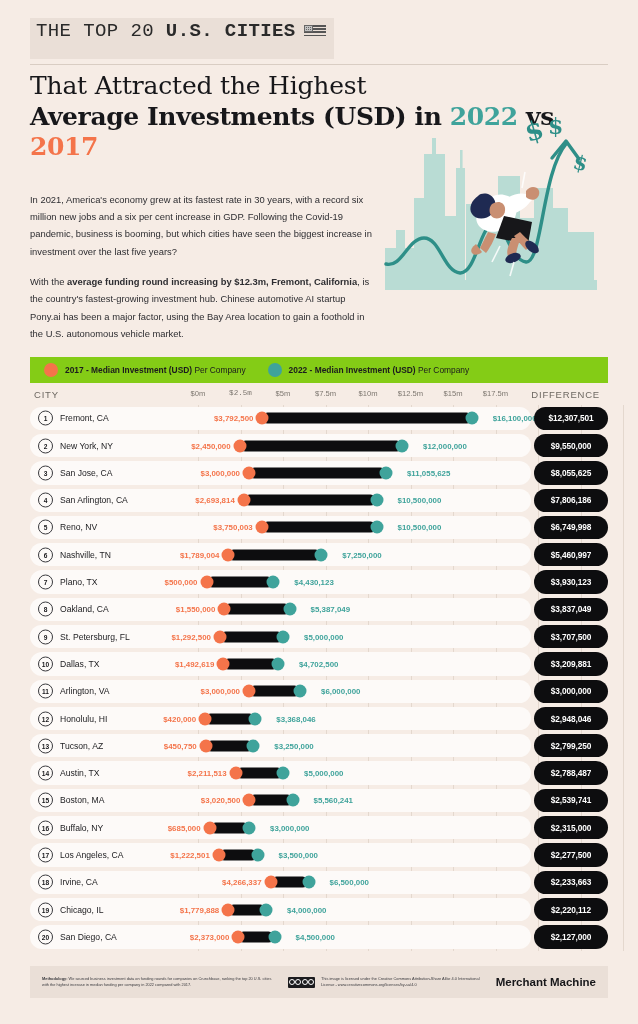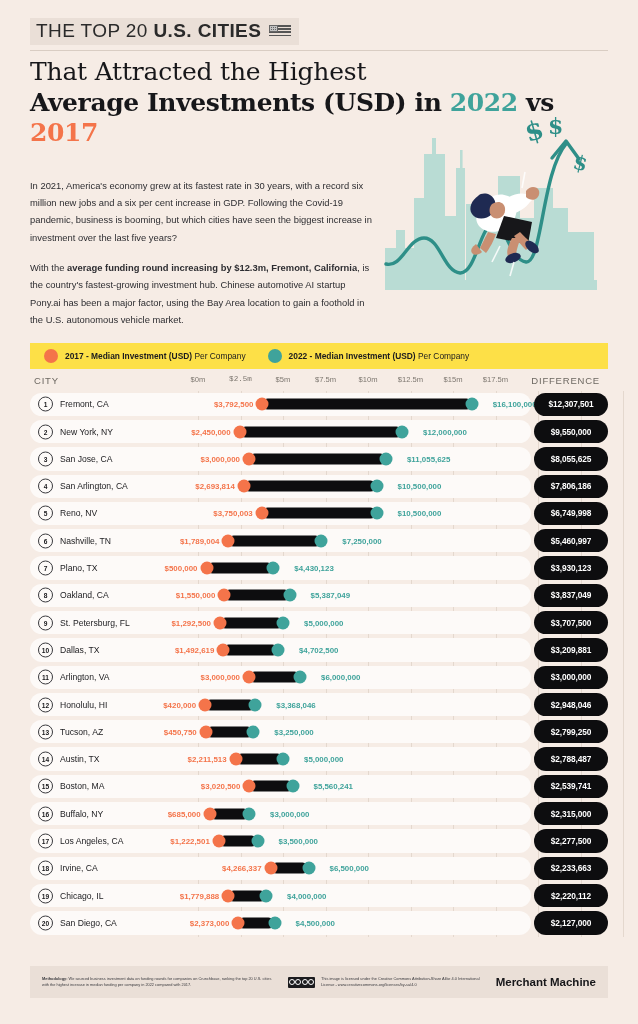--- a/index.html
+++ b/index.html
@@ -6,21 +6,21 @@
   body {
     width: 638px; height: 1024px;
     background: #f6ece5;
     font-family: "Liberation Sans", sans-serif;
     overflow: hidden;
     position: relative;
   }
 
   
   .header { padding: 18px 30px 0 30px; position: relative; }
-  .kicker-wrap { display: inline-flex; align-items: center; background: #eadfd7; padding: 2px 8px 3px 6px; }
+  .kicker-wrap { display: inline-flex; align-items: center; background: #eadfd7; padding: 2px 8px 17px 6px; font-family: Liberation Mono, monospace; }
   .kicker { font-size: 19px; letter-spacing: 0.4px; color: #2a2a2a; font-weight: 300; }
   .kicker b { font-weight: 700; }
   .flag-icon { width: 22px; height: 13px; margin-left: 8px; position: relative; display: inline-block; }
   .flag-icon .stripes { position: absolute; inset: 0; background: repeating-linear-gradient(to bottom,#555 0 1.6px,transparent 1.6px 3.2px); }
   .flag-icon .canton { position: absolute; left: 0; top: 0; width: 9px; height: 7px; background: #666; }
   .flag-icon .canton::after { content:""; position:absolute; inset:1px; background: repeating-linear-gradient(to right,#fff 0 1px,transparent 1px 2px), repeating-linear-gradient(to bottom,#fff 0 1px,transparent 1px 2px); opacity:.6;}
   .rule { height: 1px; background: #d9cdc3; margin: 5px 0 6px 0; }
 
   h1 { font-family: "DejaVu Serif", serif; font-size: 25px; line-height: 1.22; color: #17171a; font-weight: 400; letter-spacing: -0.2px; }
   h1 .line2 { font-weight: 700; letter-spacing: -0.4px; }
@@ -29,21 +29,21 @@
 
   .body-copy { width: 345px; margin-top: 17px; }
   .body-copy p { font-size: 9.4px; line-height: 1.85; color: #2d2d31; margin-top: 28px; }
   .body-copy p + p { margin-top: 13px; }
   .body-copy b { font-weight: 700; }
 
   
   .illus { position: absolute; right: 8px; top: 112px; width: 250px; height: 180px; }
 
   
-  .legend { margin: 14px 30px 0 30px; background: #fde047; display: flex; align-items: center; gap: 22px; padding: 6px 14px; }
+  .legend { margin: 14px 30px 0 30px; background: #84cc16; display: flex; align-items: center; gap: 22px; padding: 6px 14px; }
   .legend-item { display: flex; align-items: center; gap: 7px; }
   .dot { width: 14px; height: 14px; border-radius: 50%; flex: none; }
   .dot.o { background: #f4744a; }
   .dot.t { background: #3fa39b; }
   .legend-text { font-size: 8.4px; color: #1b1b1e; }
   .legend-text b { font-weight: 700; }
 
   
   .chart { position: relative; margin: 0 30px; }
   .axis-row { position: relative; height: 22px; }

